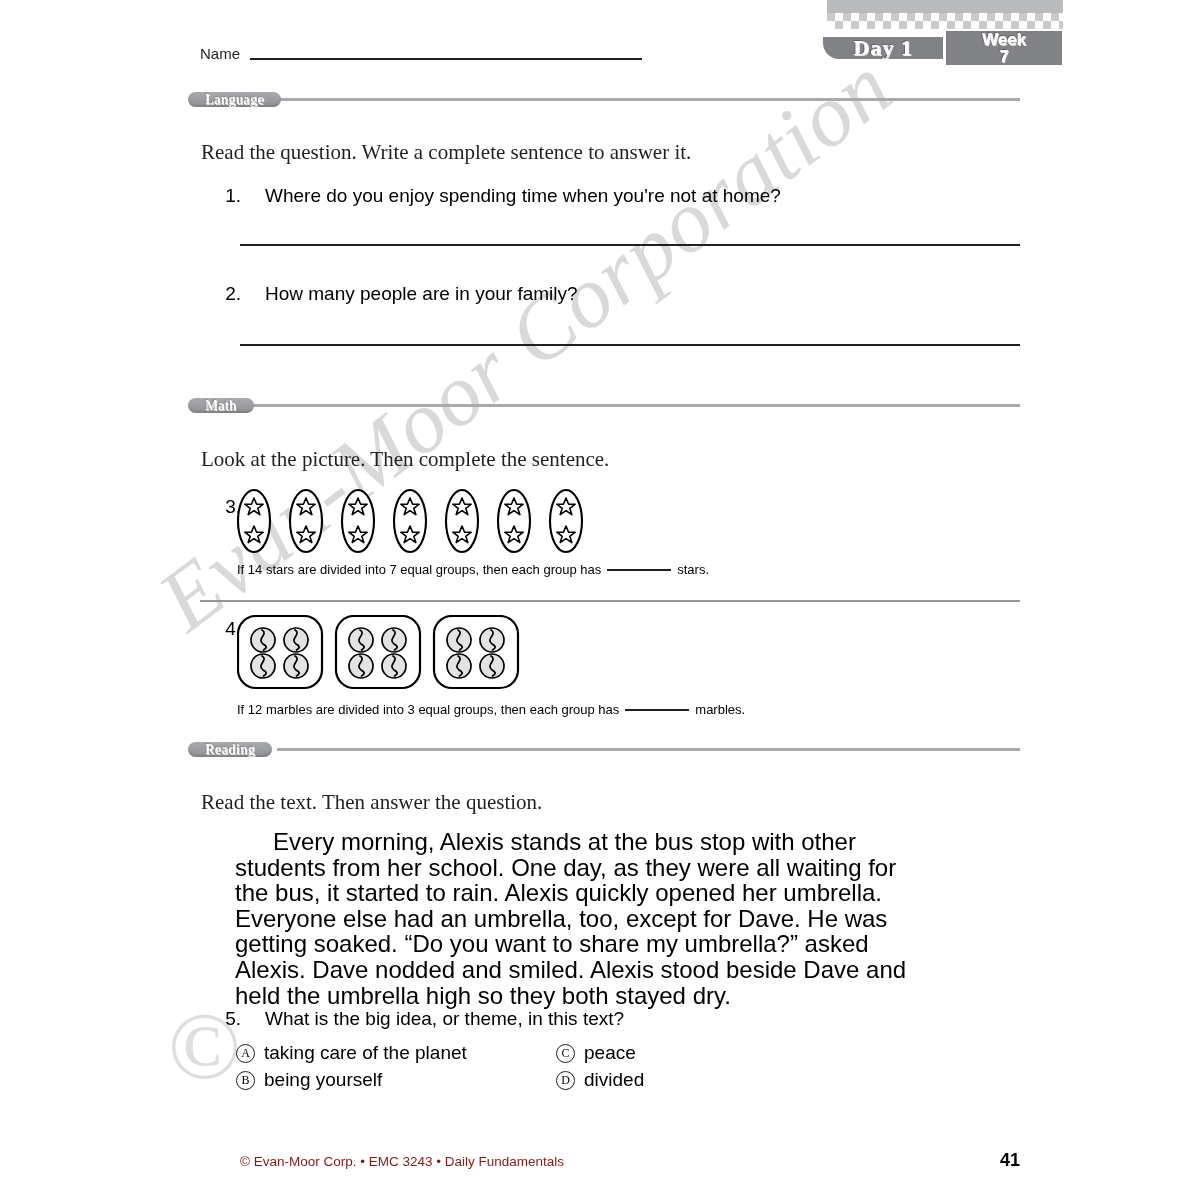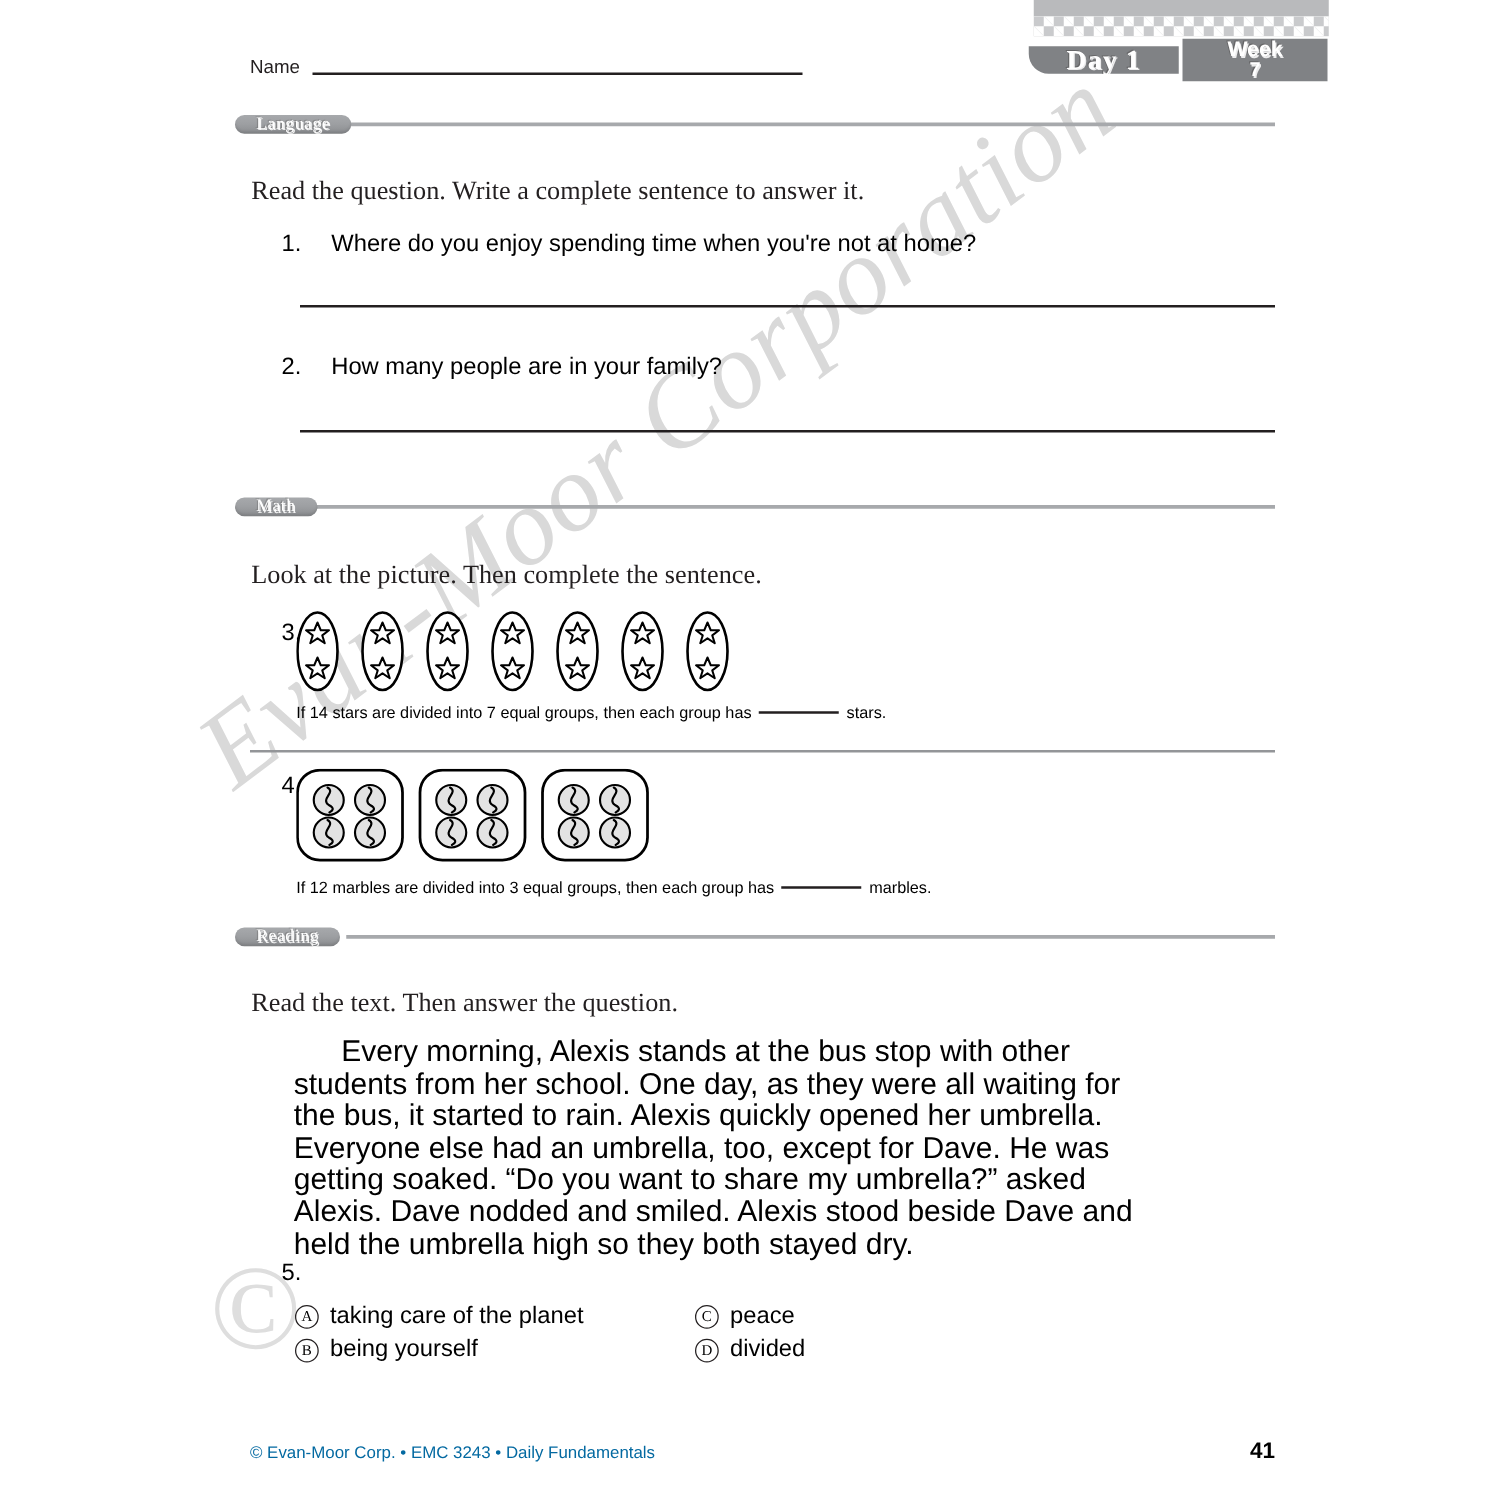--- a/index.html
+++ b/index.html
@@ -273,21 +273,22 @@
     left: 200px;
     top: 1150px;
     width: 820px;
     display: flex;
     justify-content: space-between;
     align-items: baseline;
   }
   .footer-text {
     font-family: "Liberation Sans", sans-serif;
     font-size: 13.5px;
-    color: #0369a1;
+    color: #7f1d1d;
+    margin-left: 40px;
   }
   .footer-page {
     font-family: "Liberation Sans", sans-serif;
     font-size: 18px;
     font-weight: bold;
     color: #000;
   }
   svg { display: block; }
 </style>
 </head>
@@ -408,20 +409,21 @@
       <div class="pill">Reading</div>
       <div class="head-rule"></div>
     </div>
 
     <div class="instr" style="top:790px;">Read the text. Then answer the question.</div>
 
     <div class="passage" style="top:829px;">Every morning, Alexis stands at the bus stop with other students from her school. One day, as they were all waiting for the bus, it started to rain. Alexis quickly opened her umbrella. Everyone else had an umbrella, too, except for Dave. He was getting soaked. “Do you want to share my umbrella?” asked Alexis. Dave nodded and smiled. Alexis stood beside Dave and held the umbrella high so they both stayed dry.</div>
 
     <div class="qrow" style="left:205px; top:1008px;">
       <span class="qnum">5.</span>
+      <span class="qtext">What is the big idea, or theme, in this text?</span>
     </div>
 
     <div class="choices" style="left:236px; top:1042px;">
       <div class="choice">
         <span class="bubble">A</span>
         <span>taking care of the planet</span>
       </div>
       <div class="choice">
         <span class="bubble">C</span>
         <span>peace</span>

